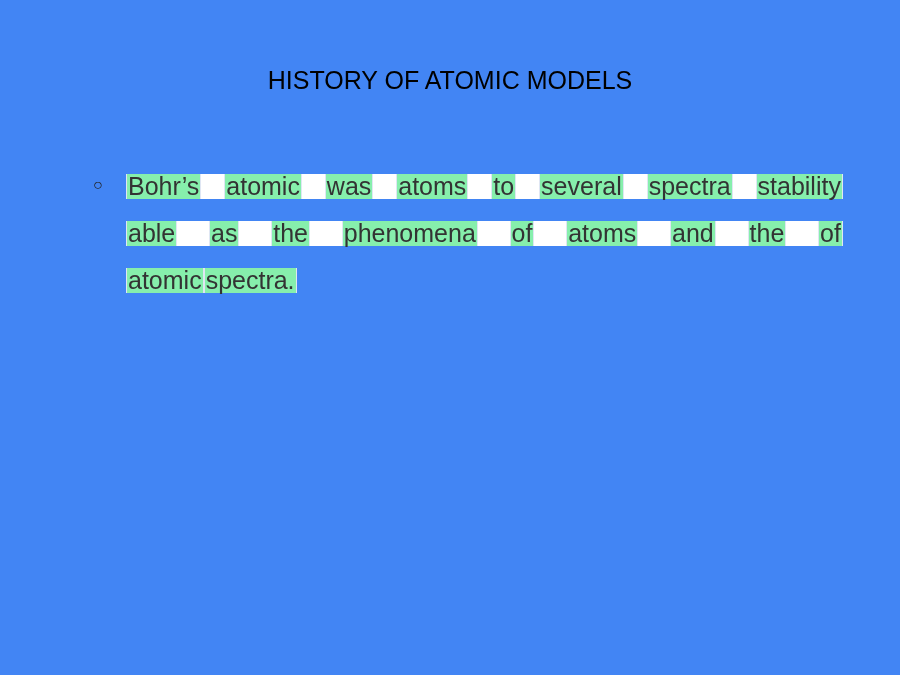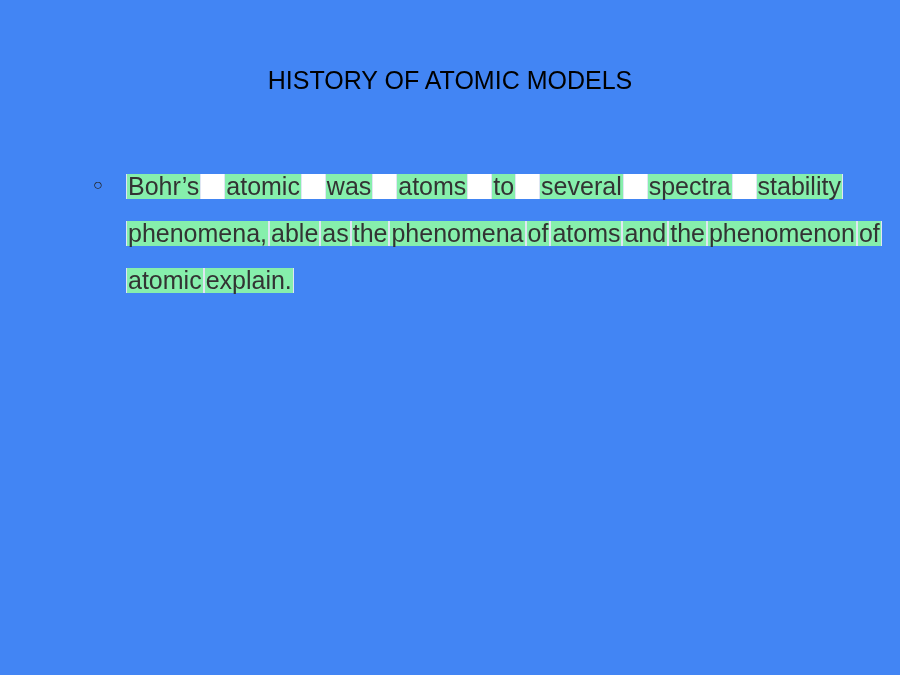--- a/index.html
+++ b/index.html
@@ -49,31 +49,29 @@
         <span class="word">Bohr’s</span>
         <span class="word">atomic</span>
         <span class="word">was</span>
         <span class="word">atoms</span>
         <span class="word">to</span>
         <span class="word">several</span>
         <span class="word">spectra</span>
         <span class="word">stability</span>
       </div>
       <div class="line">
-        <span class="word">phenomena,</span>
         <span class="word">able</span>
         <span class="word">as</span>
         <span class="word">the</span>
         <span class="word">phenomena</span>
         <span class="word">of</span>
         <span class="word">atoms</span>
         <span class="word">and</span>
         <span class="word">the</span>
-        <span class="word">phenomenon</span>
         <span class="word">of</span>
       </div>
       <div class="line last">
         <span class="word">atomic</span>
-        <span class="word">explain.</span>
+        <span class="word">spectra.</span>
       </div>
     </div>
   </div>
 </div>
 
 </body></html>

